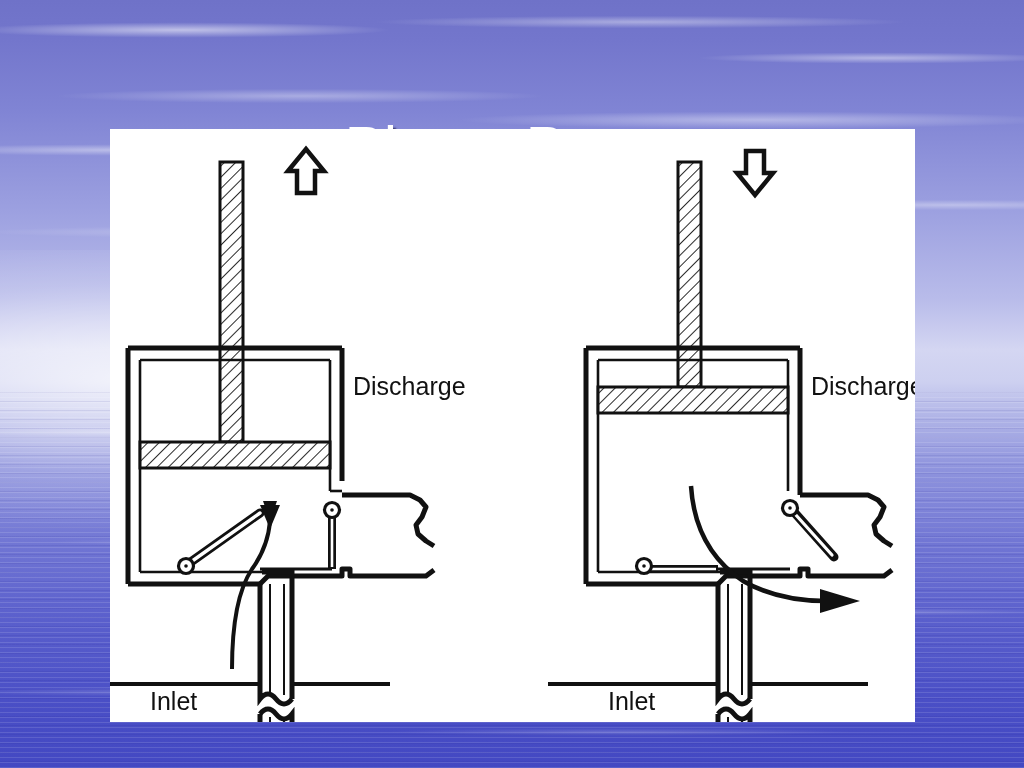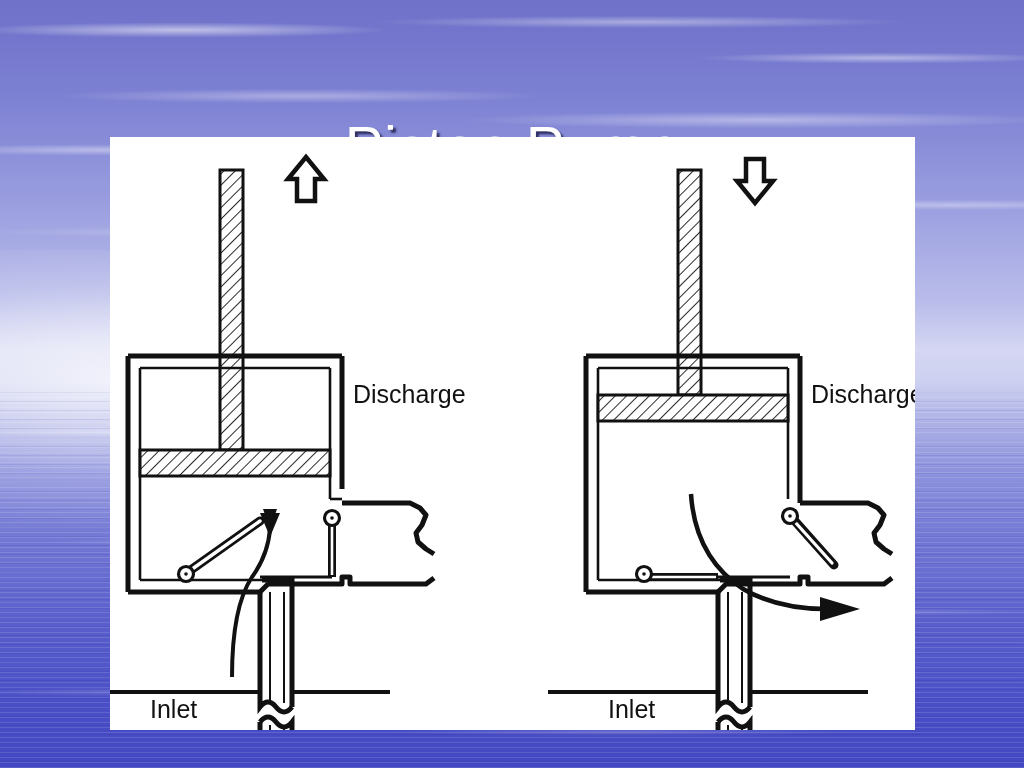--- a/index.html
+++ b/index.html
@@ -104,21 +104,21 @@
     font-weight: normal;
     letter-spacing: 0.5px;
     line-height: 1.05;
     text-shadow: 3px 3px 2px rgba(20,20,60,0.75);
     font-family: "Liberation Sans", sans-serif;
   }
 
   
   #picture-panel {
     position: absolute;
-    left: 110px; top: 137px;
+    left: 110px; top: 129px;
     width: 805px; height: 593px;
     background: #f97316;
   }
   #diagram-svg { display: block; }
 </style>
 </head>
 <body>
 
 <div id="slide">
 

